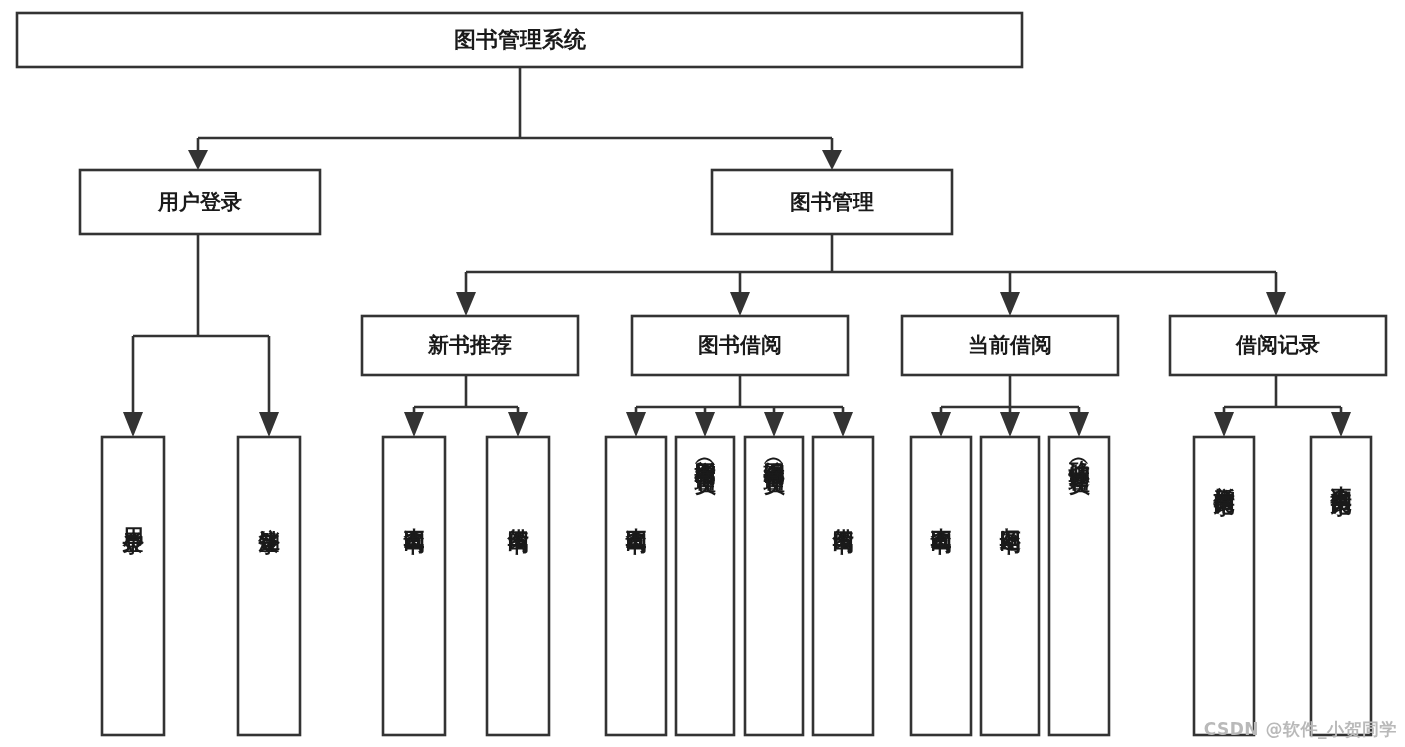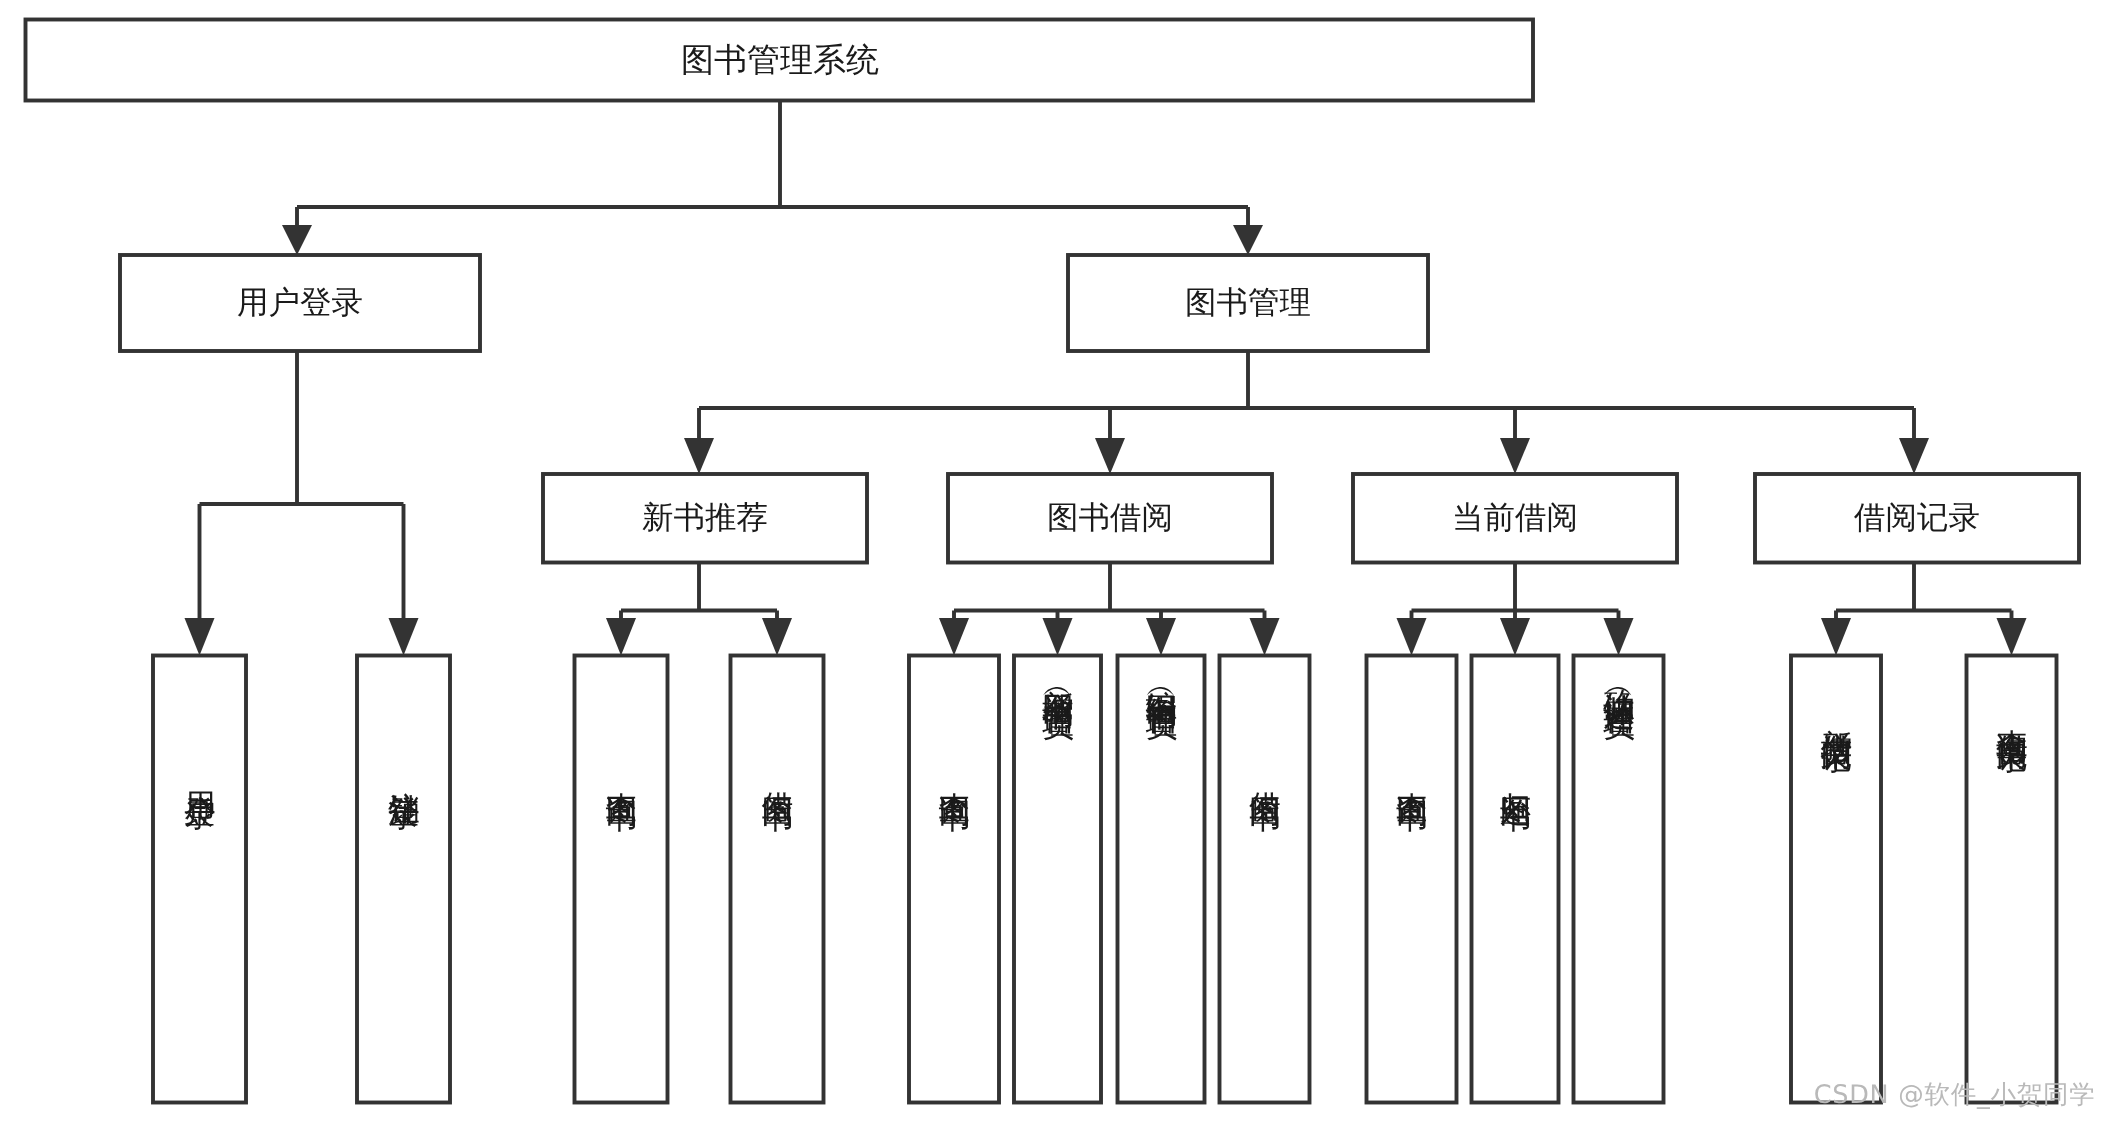--- a/index.html
+++ b/index.html
@@ -11,20 +11,21 @@
     width: 1405px;
     height: 747px;
     font-family: "DejaVu Sans", "Liberation Sans", sans-serif;
     overflow: hidden;
     position: relative;
   }
   #diagram-root {
     position: relative;
     width: 1405px;
     height: 747px;
+    font-weight: bold;
   }
   svg.diagram {
     display: block;
     width: 1405px;
     height: 747px;
   }
   .node-box {
     fill: #ffffff;
     stroke: #333333;
     stroke-width: 2.6;

